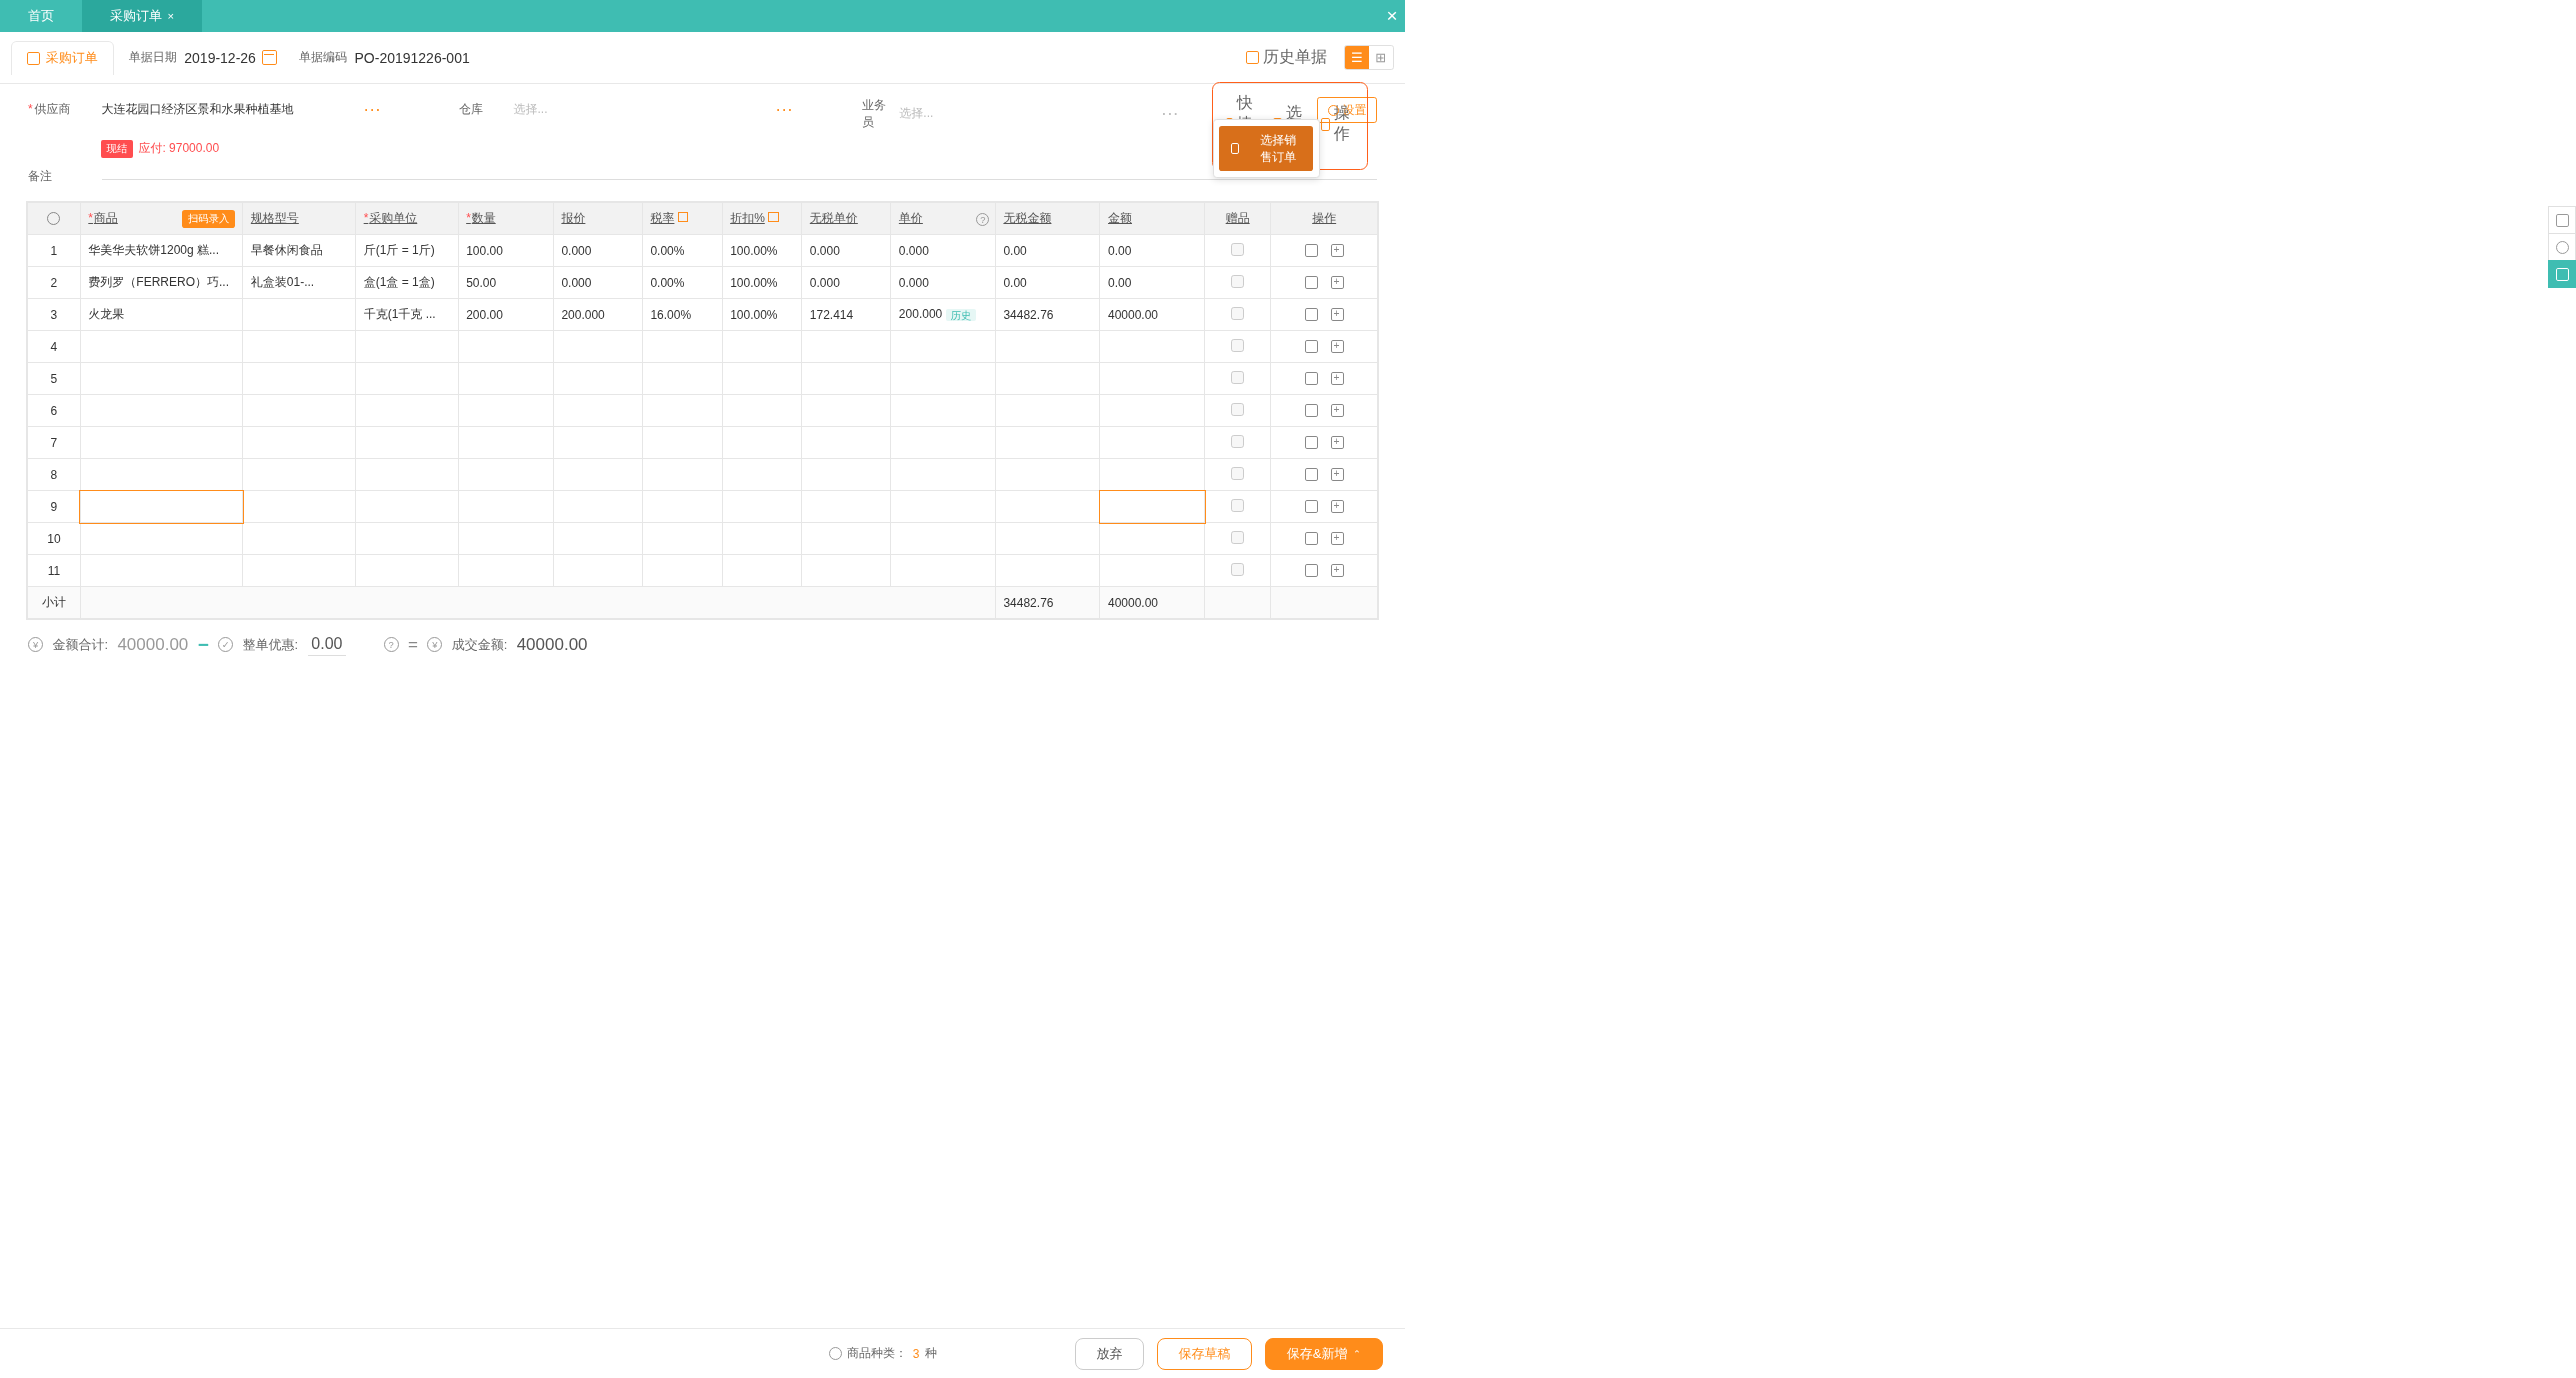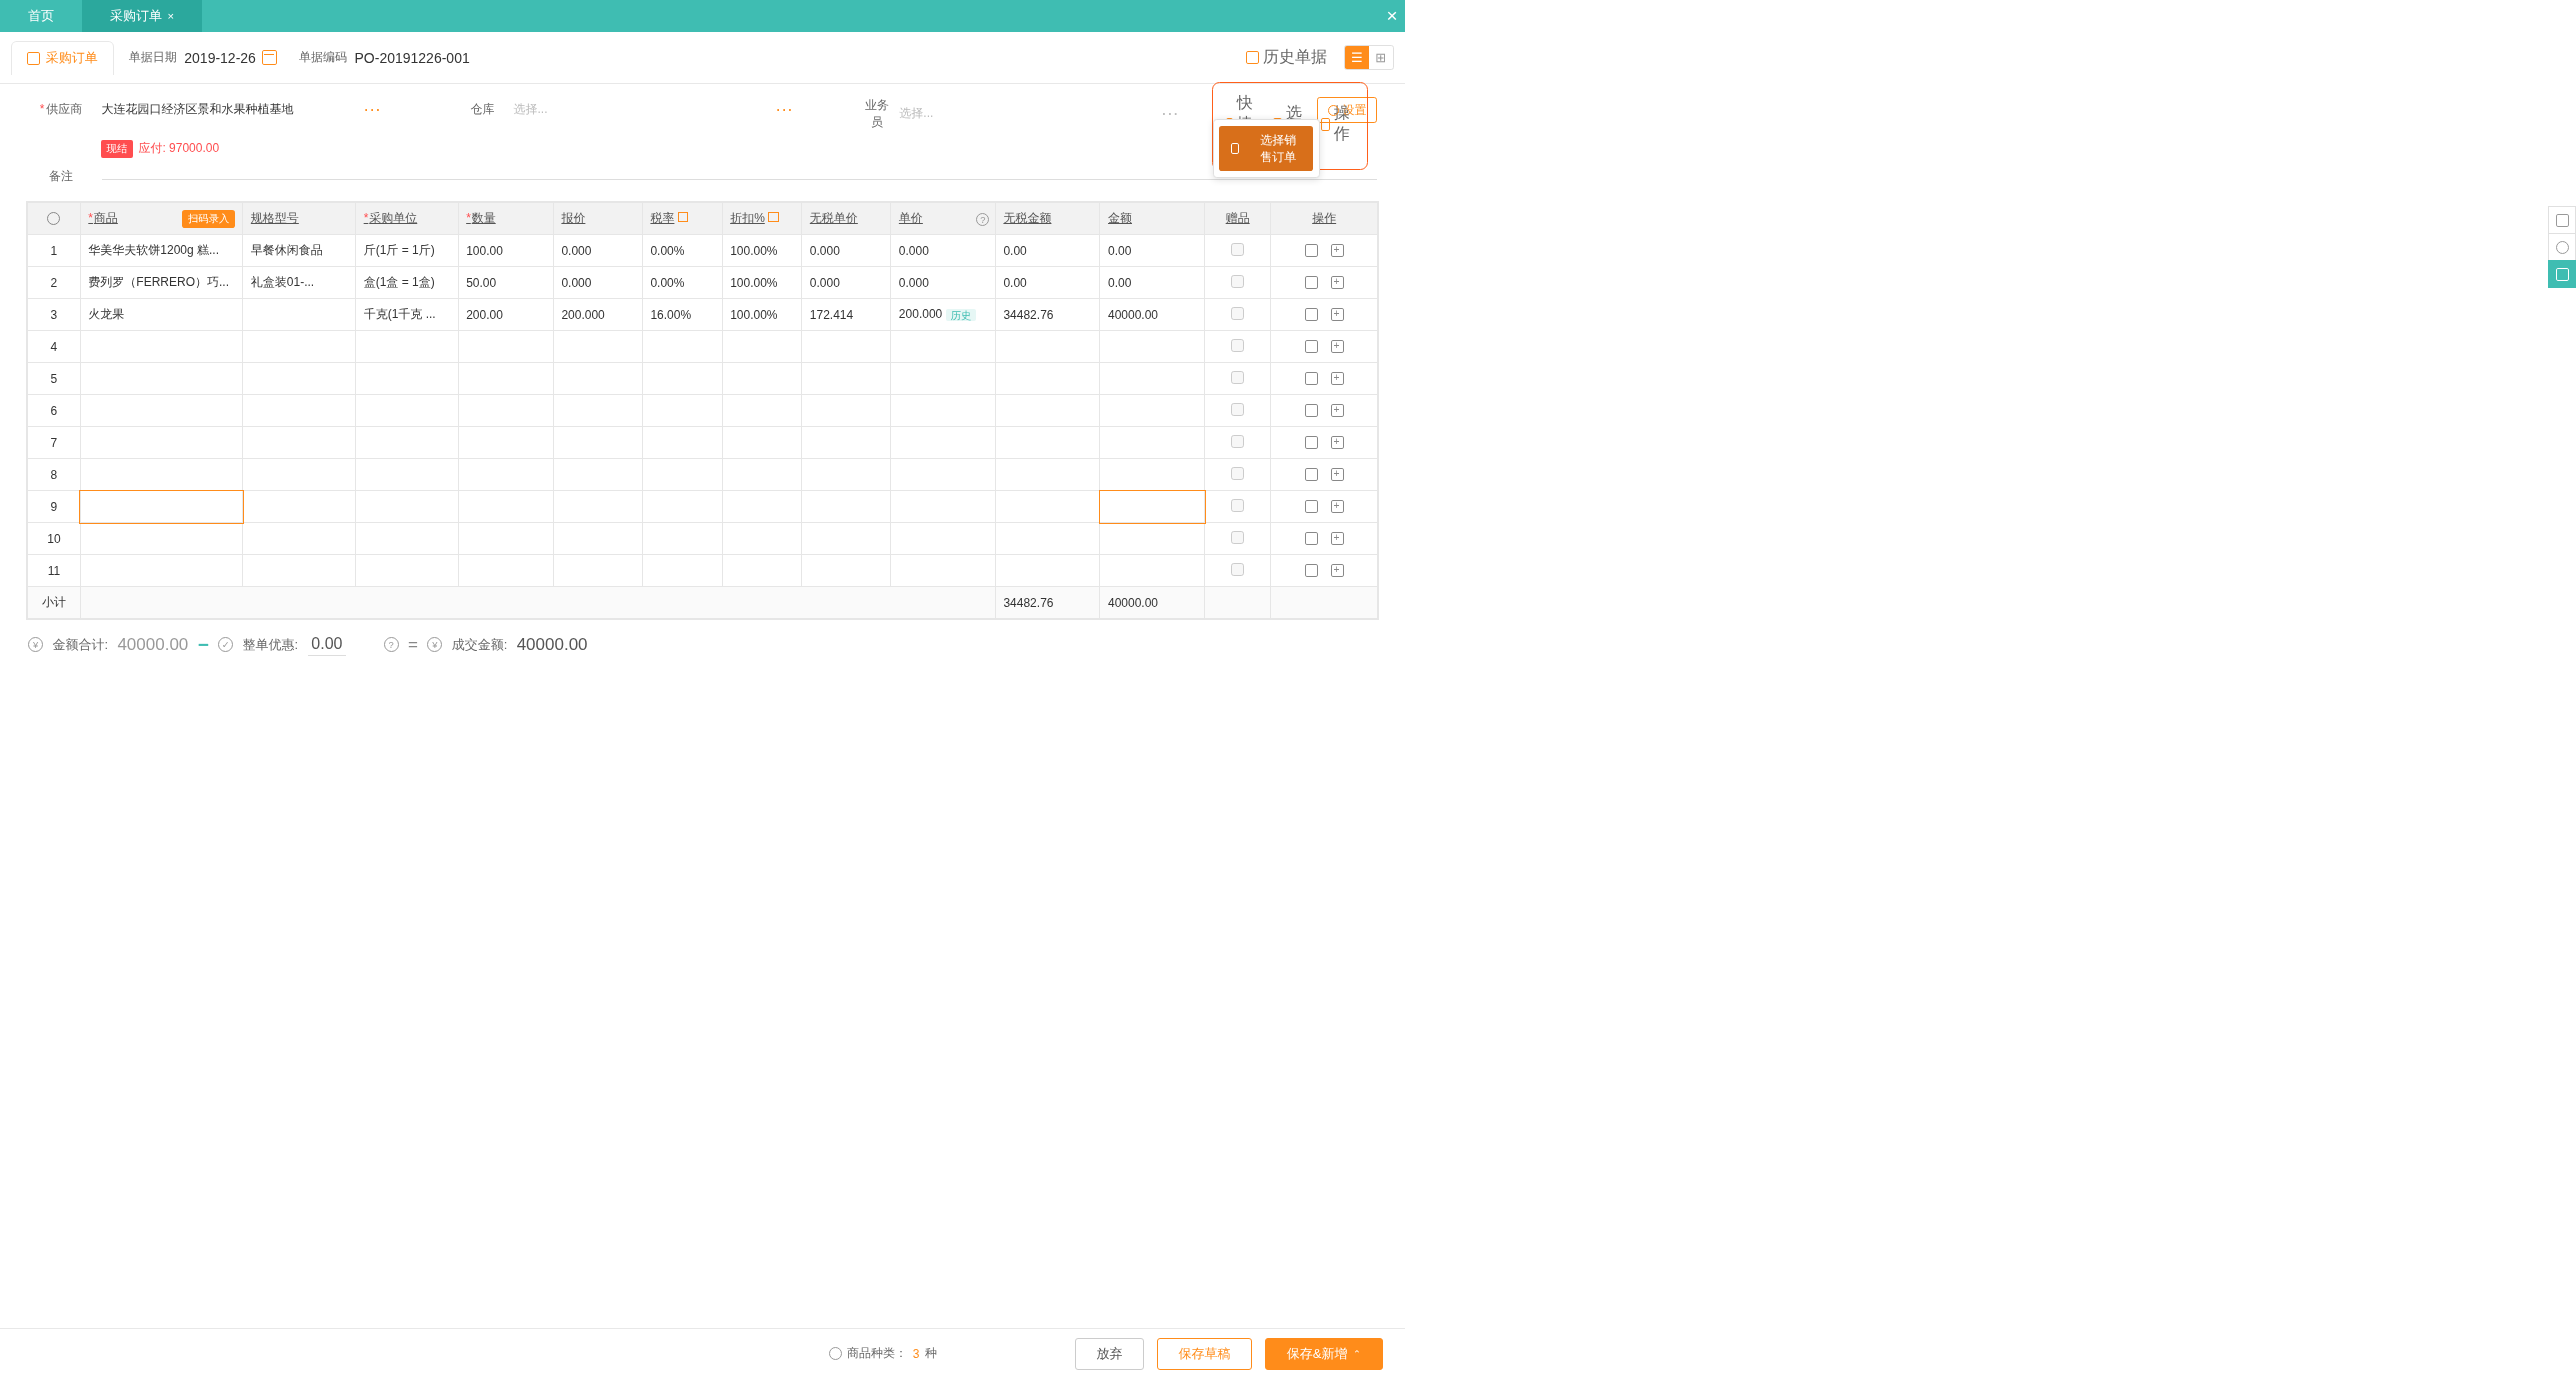--- a/index.html
+++ b/index.html
@@ -24,21 +24,21 @@
 .view-tog span.on { background:#ff8c1a; color:#fff; }
 .callout { position:absolute; top:39px; right:26px; border:1.9px solid #ff5f1a; border-radius:7.5px; padding:5.6px 7.5px 9.4px; }
 .callout-row { display:flex; gap:3.7px; }
 .popover { position:absolute; top:36px; right:47px; background:#fff; border:0.9px solid #e0e0e0; border-radius:3.7px; box-shadow:0 1.9px 7.5px rgba(0,0,0,.12); padding:5.6px; }
 .popover-btn { background:#d86f1a; color:#fff; border:none; border-radius:2.8px; padding:5.6px 11.2px; font-size:12px; cursor:pointer; display:flex; align-items:center; gap:16px; }
 .popover-btn .pi { width:11.2px; height:11.2px; border:1.4px solid #fff; border-radius:1.9px; }
 .form { padding:13px 28px 7.5px; }
 .form-row { display:flex; align-items:flex-start; margin-bottom:9.4px; }
 .form-item { display:flex; align-items:center; min-width:0; }
 .req { color:#ff4d4f; margin-right:1.9px; }
-.f-lbl { color:#666; width:66px; text-align:center; margin-right:7.5px; }
+.f-lbl { color:#666; width:66px; text-align:left; margin-right:7.5px; }
 .f-val { color:#333; min-width:244px; border-bottom:0.9px solid transparent; padding:3.7px 0; }
 .f-ph { color:#bbb; }
 .dots { color:#ff8c1a; margin:0 19px; cursor:pointer; letter-spacing:1.9px; font-weight:bold; }
 .dots.g { color:#bbb; }
 .tag-red { background:#ff4d4f; color:#fff; font-size:10.3px; padding:1.9px 5.6px; border-radius:1.9px; margin-right:5.6px; }
 .pay-line { color:#ff4d4f; font-size:12px; margin-left:73px; margin-top:0; display:flex; align-items:flex-start; }
 .settings-btn { border:0.9px solid #ff8c1a; color:#ff8c1a; background:#fff; border-radius:2.8px; padding:3.7px 9.4px; font-size:12px; cursor:pointer; display:flex; align-items:center; gap:3.7px; }
 .gear { width:11.2px; height:11.2px; border:1.4px solid #ff8c1a; border-radius:50%; position:relative; }
 .table-wrap { margin:0 26px; border:0.9px solid #e6e6e6; }
 .grid { width:100%; border-collapse:collapse; }
@@ -71,21 +71,21 @@
 .cell-sel { outline:0.9px solid #ff8c1a; outline-offset:-0.9px; }
 .summary { display:flex; align-items:center; gap:9.4px; padding:13px 28px; font-size:13px; color:#666; }
 .summary .big { font-size:17px; color:#999; }
 .summary .v { font-size:16px; color:#555; border-bottom:0.9px solid #ddd; padding:1.9px 3.7px; }
 .yen { width:15px; height:15px; border:1.4px solid #999; border-radius:50%; font-size:9.4px; display:inline-flex; align-items:center; justify-content:center; color:#999; }
 .minus { color:#3fbdb2; font-size:19px; font-weight:bold; }
 .footer { position:fixed; bottom:0; left:0; width:1405px; height:50px; border-top:0.9px solid #e8e8e8; background:#fff; display:flex; align-items:center; justify-content:flex-end; padding:0 22.5px; gap:13px; }
 .foot-info { color:#666; font-size:12px; margin-right:auto; margin-left:806px; display:flex; align-items:center; gap:5.6px; }
 .foot-info .n { color:#ff8c1a; }
 .foot-info .ci { width:13px; height:13px; border:1.4px solid #999; border-radius:50%; }
-.btn { height:32px; padding:0 20.6px; border-radius:3px; font-size:13px; cursor:pointer; display:flex; align-items:center; }
+.btn { height:32px; padding:0 20.6px; border-radius:8px; font-size:13px; cursor:pointer; display:flex; align-items:center; }
 .btn-ghost { background:#fff; border:0.9px solid #ccc; color:#555; }
 .btn-line { background:#fff; border:0.9px solid #ff8c1a; color:#ff8c1a; }
 .btn-primary { background:#ff8c1a; border:0.9px solid #ff8c1a; color:#fff; }
 .btn-primary .ar { margin-left:5.6px; font-size:9.4px; }
 .side-rail { position:fixed; right:0; top:206px; display:flex; flex-direction:column; }
 .rail-btn { width:28px; height:28px; border:0.9px solid #e0e0e0; background:#fff; display:flex; align-items:center; justify-content:center; cursor:pointer; margin-bottom:-0.9px; }
 .rail-btn.on { background:#3fbdb2; border-color:#3fbdb2; }
 .rail-ico { width:13px; height:13px; border:1.4px solid #999; border-radius:1.9px; }
 .rail-btn.on .rail-ico { border-color:#fff; }
 .gear-th { width:13px; height:13px; border:1.4px solid #888; border-radius:50%; margin:auto; }

